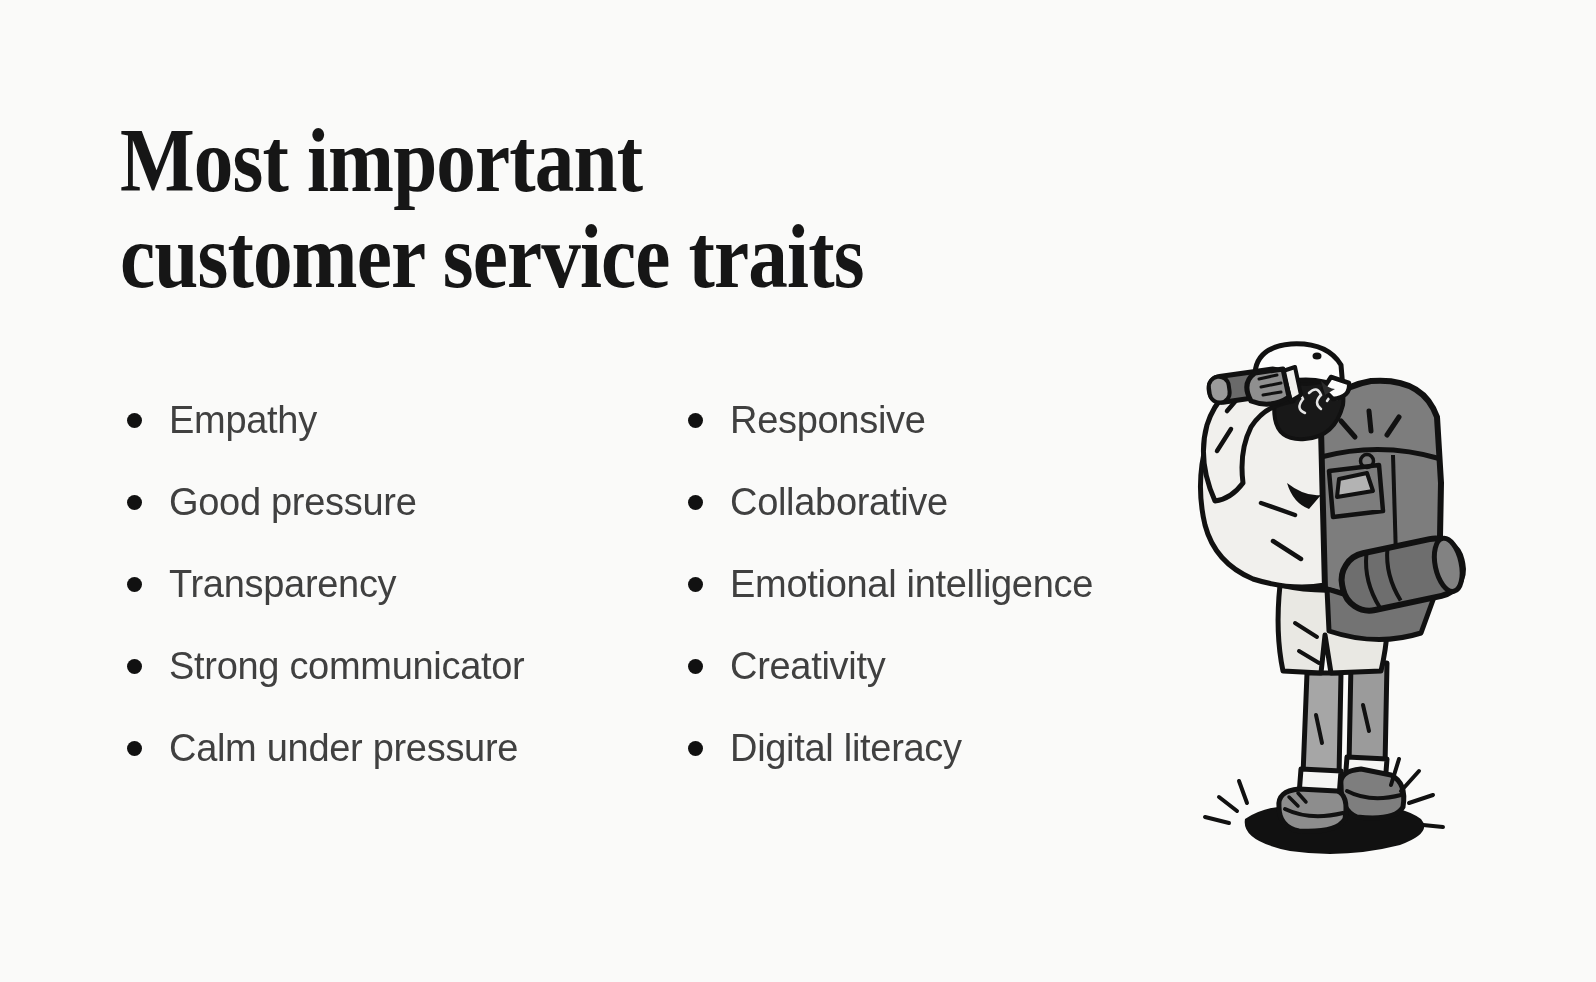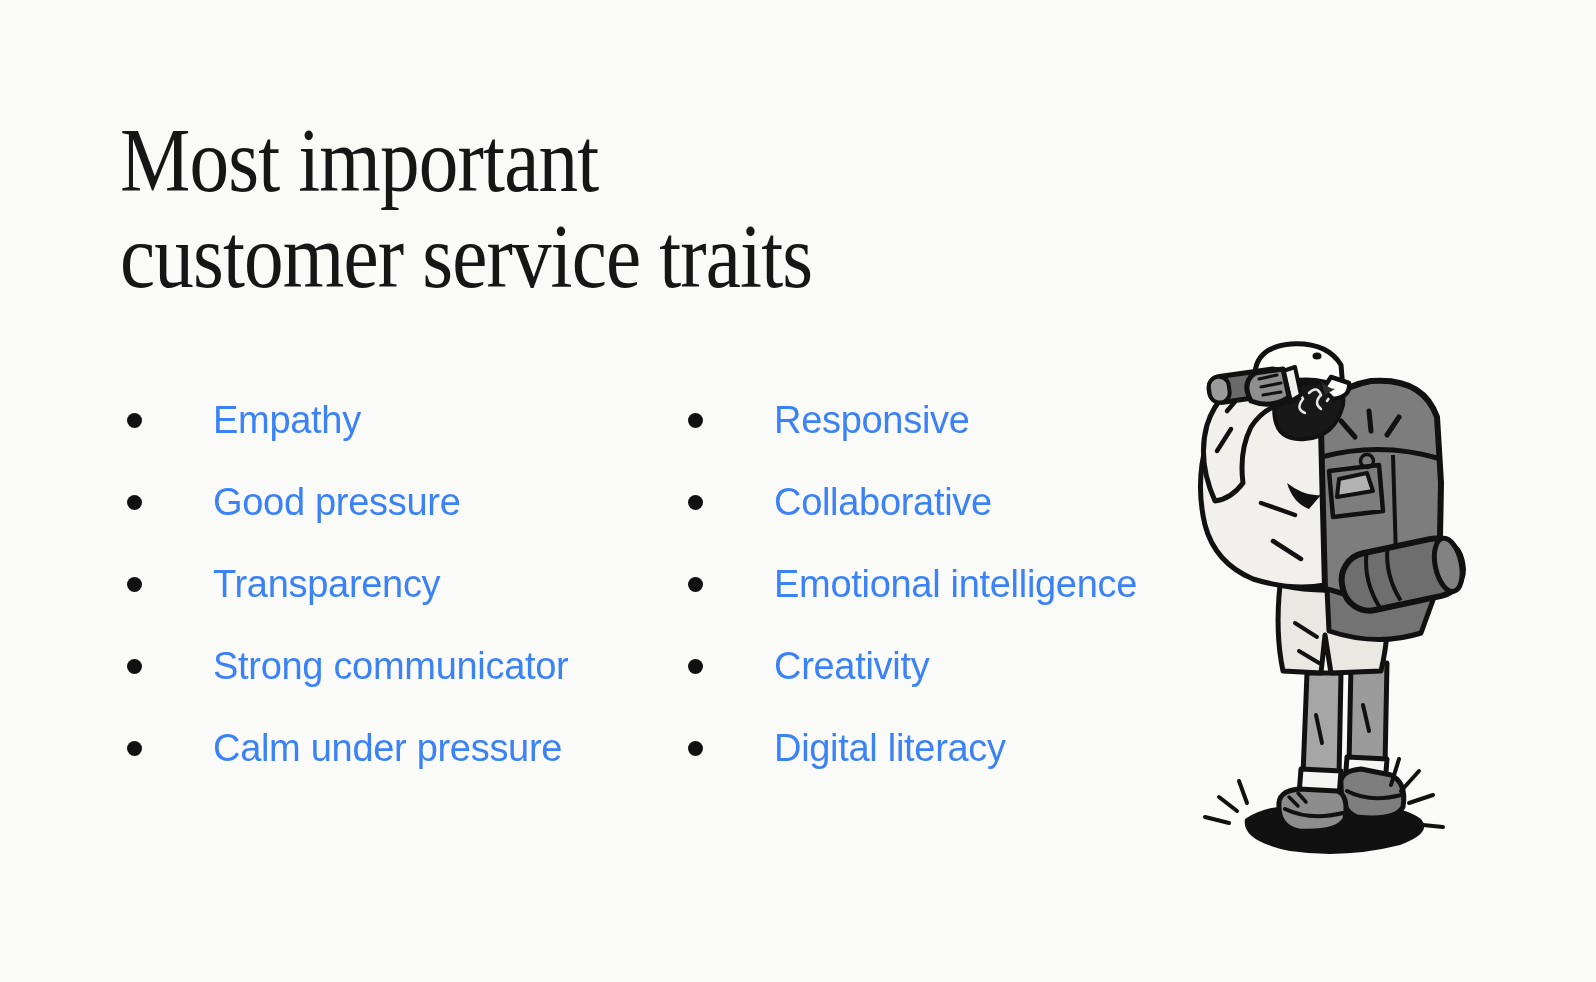--- a/index.html
+++ b/index.html
@@ -18,21 +18,21 @@
     position: absolute;
     inset: 0;
   }
   
   .title {
     position: absolute;
     left: 120px;
     top: 113px;
     margin: 0;
     font-family: "Liberation Serif", serif;
-    font-weight: 400;
+    font-weight: 700;
     font-size: 90px;
     line-height: 96px;
     color: #161616;
     letter-spacing: -1px;
   }
   .title .t-inner {
     display: inline-block;
     transform: scaleX(0.88);
     transform-origin: left top;
     white-space: nowrap;
@@ -50,23 +50,22 @@
   }
   .col-left  { left: 127px; }
   .col-right { left: 688px; }
   .trait {
     display: flex;
     align-items: center;
     height: 50px;
     margin-bottom: 32px;
     font-size: 38px;
     letter-spacing: -0.3px;
-    color: #3b82f6;
+    color: #404040;
     white-space: nowrap;
-    gap: 44px;
   }
   .dot {
     flex: 0 0 auto;
     width: 15px;
     height: 15px;
     border-radius: 50%;
     background: #111111;
     margin-right: 27px;
   }
   

